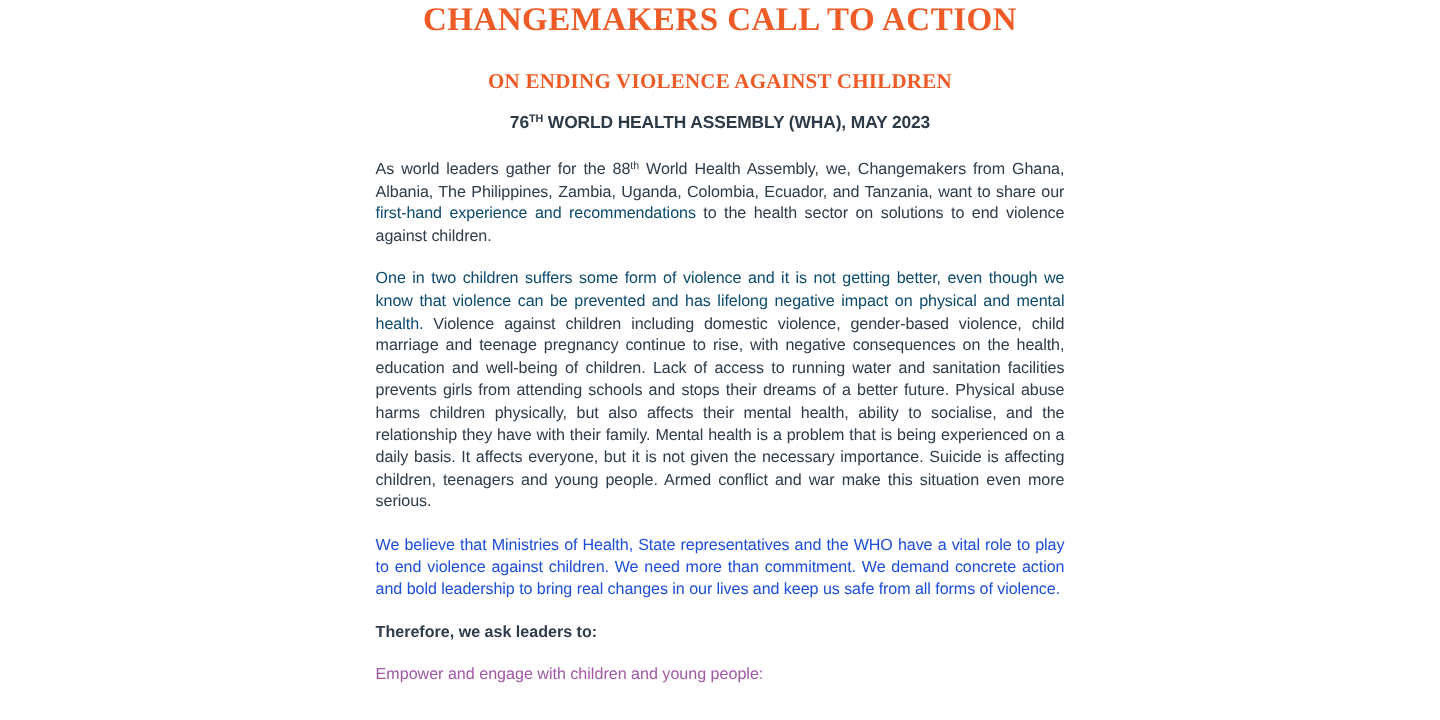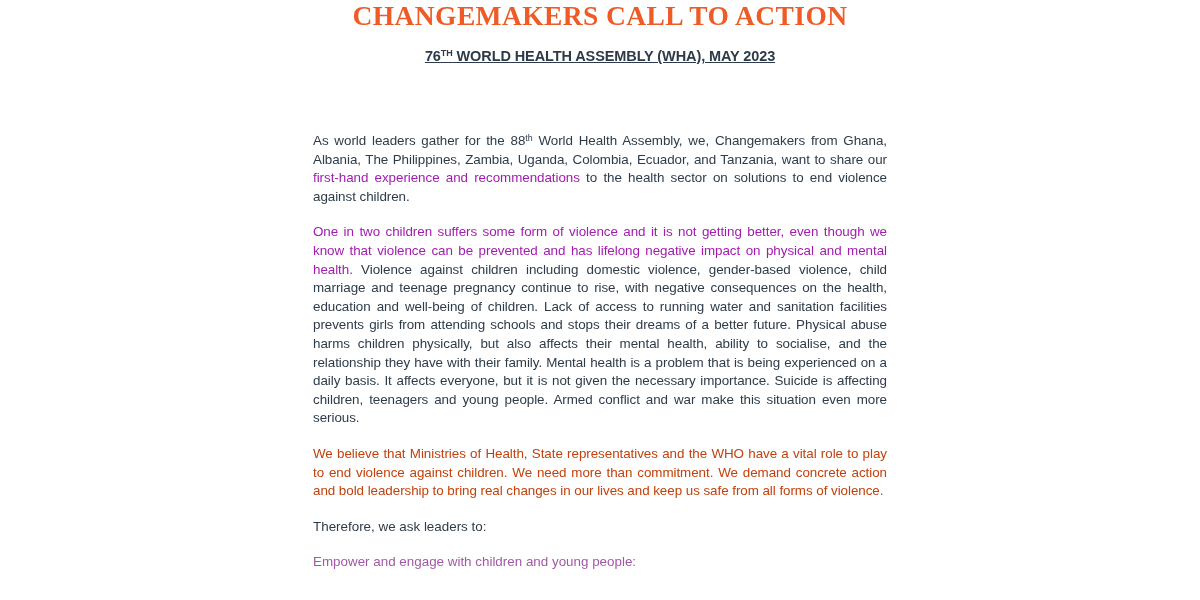--- a/index.html
+++ b/index.html
@@ -46,21 +46,20 @@
     padding-top: 26px;
   }
   .doc-meta {
     font-family: "Liberation Sans", sans-serif;
     font-weight: bold;
     font-size: 14.5px;
     letter-spacing: -0.1px;
     color: #2D3A48;
     margin: 0;
     padding-top: 17px;
-    text-decoration: underline;
   }
   .doc-meta sup {
     font-size: 0.62em;
     vertical-align: 0.55em;
     line-height: 0;
   }
 
   
   .content {
     position: absolute;
@@ -76,48 +75,49 @@
     margin: 0 0 17px 0;
     letter-spacing: -0.05px;
   }
   .para sup {
     font-size: 0.66em;
     vertical-align: 0.5em;
     line-height: 0;
   }
   .para.bold { font-weight: bold; }
 
-  .orange      { color: #a21caf; }
+  .orange      { color: #0c4a6e; }
   .orange-bold { color: #F4775C; font-weight: bold; }
 
-  .para.all-orange { color: #c2410c; }
+  .para.all-orange { color: #1d4ed8; }
 
   .lead-in {
     font-size: 13.4px;
     line-height: 18.6px;
-    font-weight: normal;
+    font-weight: bold;
     color: #2E3B49;
     margin: 0 0 17px 0;
   }
 
   .section-head {
     font-size: 13.4px;
     line-height: 18.6px;
     color: #A258A6;
     margin: 0 0 11px 0;
   }
 </style>
 </head>
 <body>
 
 <div class="page">
 
   <div class="titles">
     <h1 class="doc-title">CHANGEMAKERS CALL TO ACTION</h1>
 
+    <h2 class="doc-subtitle">ON ENDING VIOLENCE AGAINST CHILDREN</h2>
 
     <div class="doc-meta"><span>76</span><sup>TH</sup><span> WORLD HEALTH ASSEMBLY (WHA), MAY 2023</span></div>
   </div>
 
   <div class="content">
 
     <p class="para"><span>As world leaders gather for the 88</span><sup>th</sup><span> World Health Assembly, we, Changemakers from Ghana, Albania, The Philippines, Zambia, Uganda, Colombia, Ecuador, and Tanzania, want to share our </span><span class="orange">first-hand experience and recommendations</span><span> to the health sector on solutions to end violence against children.</span></p>
 
 
     <p class="para"><span class="orange">One in two children suffers some form of violence and it is not getting better, even though we know that violence can be prevented and has lifelong negative impact on physical and mental health.</span><span> Violence against children including domestic violence, gender-based violence, child marriage and teenage pregnancy continue to rise, with negative consequences on the health, education and well-being of children. Lack of access to running water and sanitation facilities prevents girls from attending schools and stops their dreams of a better future. Physical abuse harms children physically, but also affects their mental health, ability to socialise, and the relationship they have with their family. Mental health is a problem that is being experienced on a daily basis. It affects everyone, but it is not given the necessary importance.  Suicide is affecting children, teenagers and young people. Armed conflict and war make this situation even more serious.</span></p>

